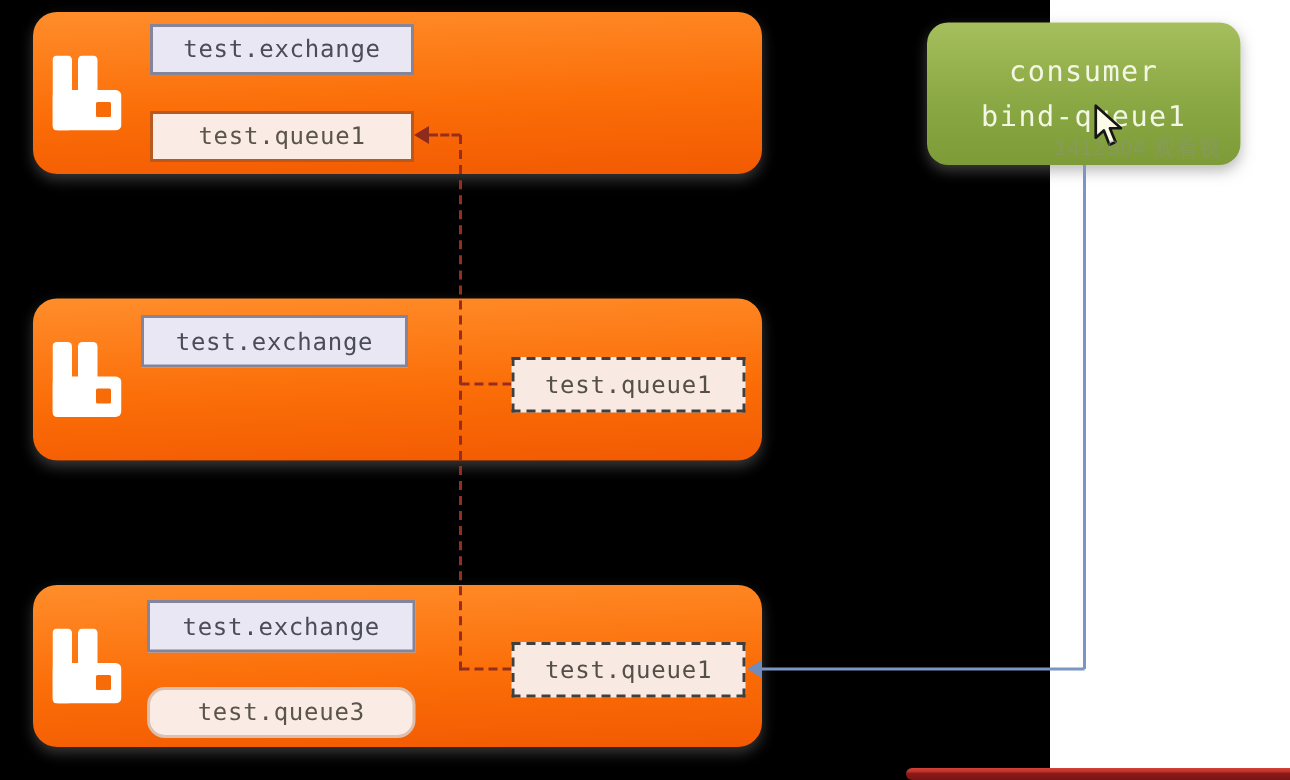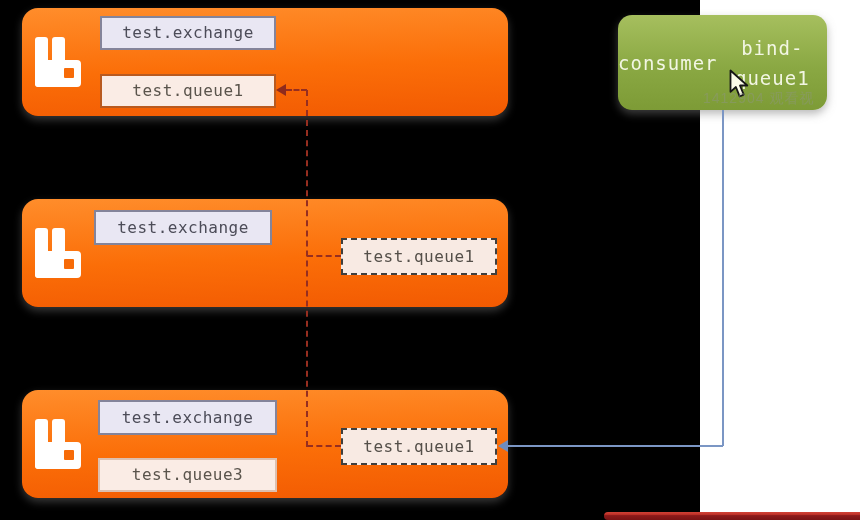--- a/index.html
+++ b/index.html
@@ -17,35 +17,35 @@
   .lbl{position:absolute;display:flex;align-items:center;justify-content:center;
     box-sizing:border-box;font:16px/1 "DejaVu Sans Mono",monospace;letter-spacing:.5px;}
   .ex{background:#e9e7f3;border:2px solid #84849a;color:#4c4c58;}
   .q{background:#faece5;border:2px solid #ddbfae;color:#5a544c;}
   .q.hl{border-color:#b85a20;}
   .b1 .ex{left:78px;top:8px;width:176px;height:34px;}
   .b1 .q{left:78px;top:66px;width:176px;height:34px;}
   .b2 .ex{left:72px;top:11px;width:178px;height:35px;}
   .b2 .q{left:72px;top:59px;width:178px;height:36px;}
   .b3 .ex{left:76px;top:10px;width:179px;height:35px;}
-  .b3 .q{left:76px;top:68px;width:179px;height:34px;}
+  .b3 .q{left:76px;top:68px;width:179px;height:34px;border-radius:12px;}
 
   
   .ghost{position:absolute;width:156px;height:37px;background:#f8eae3;
     border:2px dashed #3f3f3f;box-sizing:border-box;z-index:3;
     display:flex;align-items:center;justify-content:center;
     font:16px/1 "DejaVu Sans Mono",monospace;letter-spacing:.5px;color:#544f49;}
   .g1{left:341px;top:238px;}
   .g2{left:341px;top:428px;}
 
   
   .consumer{position:absolute;left:618px;top:15px;width:209px;height:95px;border-radius:14px;
     background:linear-gradient(180deg,#a6bf5e 0%,#8aa843 55%,#7d9b36 100%);
     box-shadow:0 4px 9px rgba(120,120,120,.5);z-index:2;
-    display:flex;flex-direction:row;align-items:center;justify-content:center;
+    display:flex;flex-direction:column;align-items:center;justify-content:center;
     color:#f2f6e3;font:19px/30px "DejaVu Sans Mono",monospace;letter-spacing:1px;text-align:center;}
 
   
   .seg{position:absolute;z-index:2;}
   .red-h{border-top:2px dashed #962e20;height:0;}
   .red-v{border-left:2px dashed #962e20;width:0;}
   .blue-h{border-top:2px solid #7b96c4;height:0;}
   .blue-v{border-left:2px solid #7b96c4;width:0;}
   .arrow{position:absolute;width:0;height:0;z-index:4;}
   .arrow.red{border:6px solid transparent;border-right:10px solid #8e2b1d;border-left:0;}

